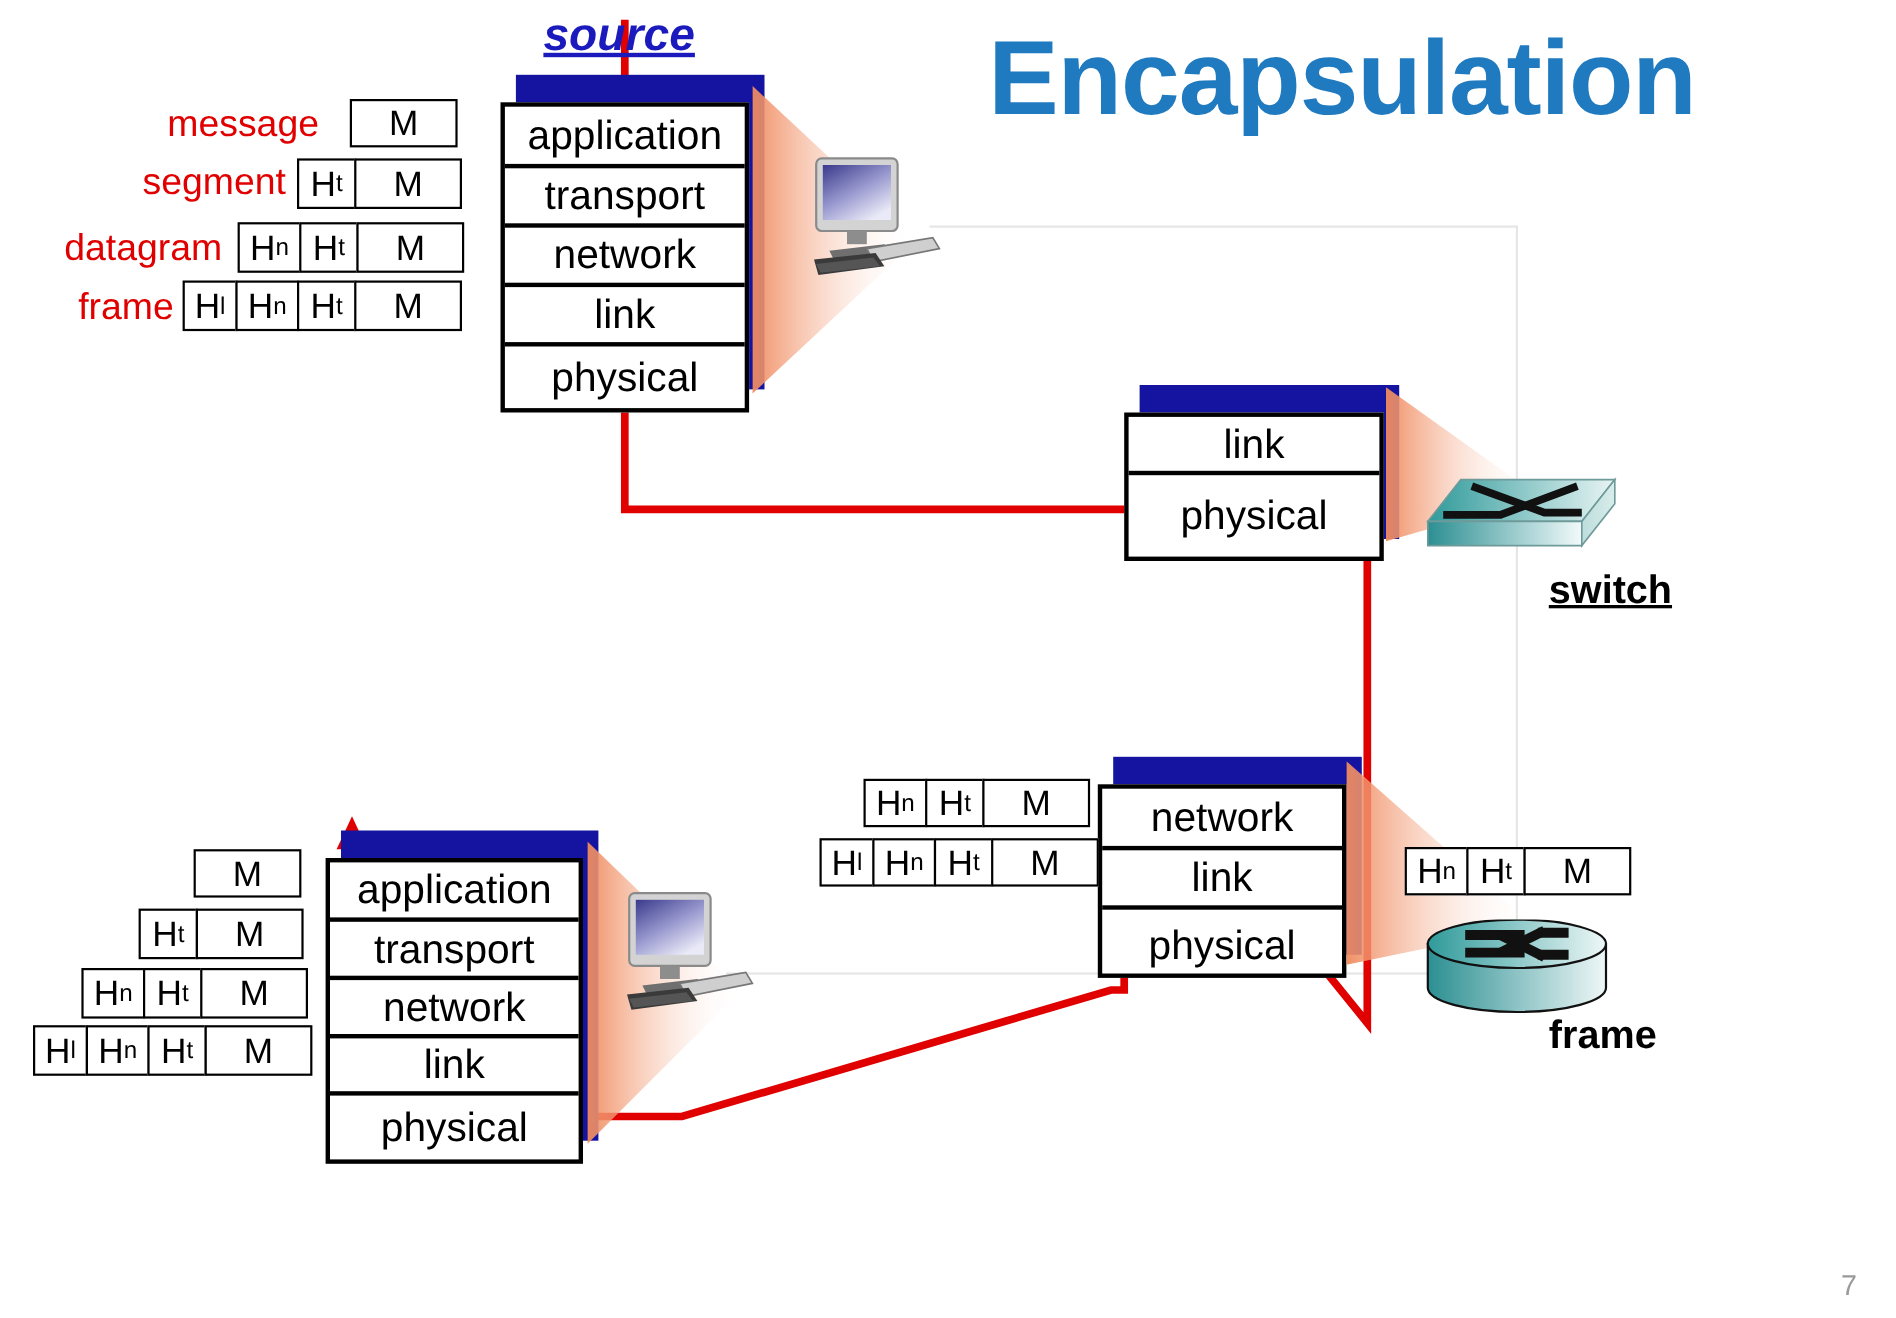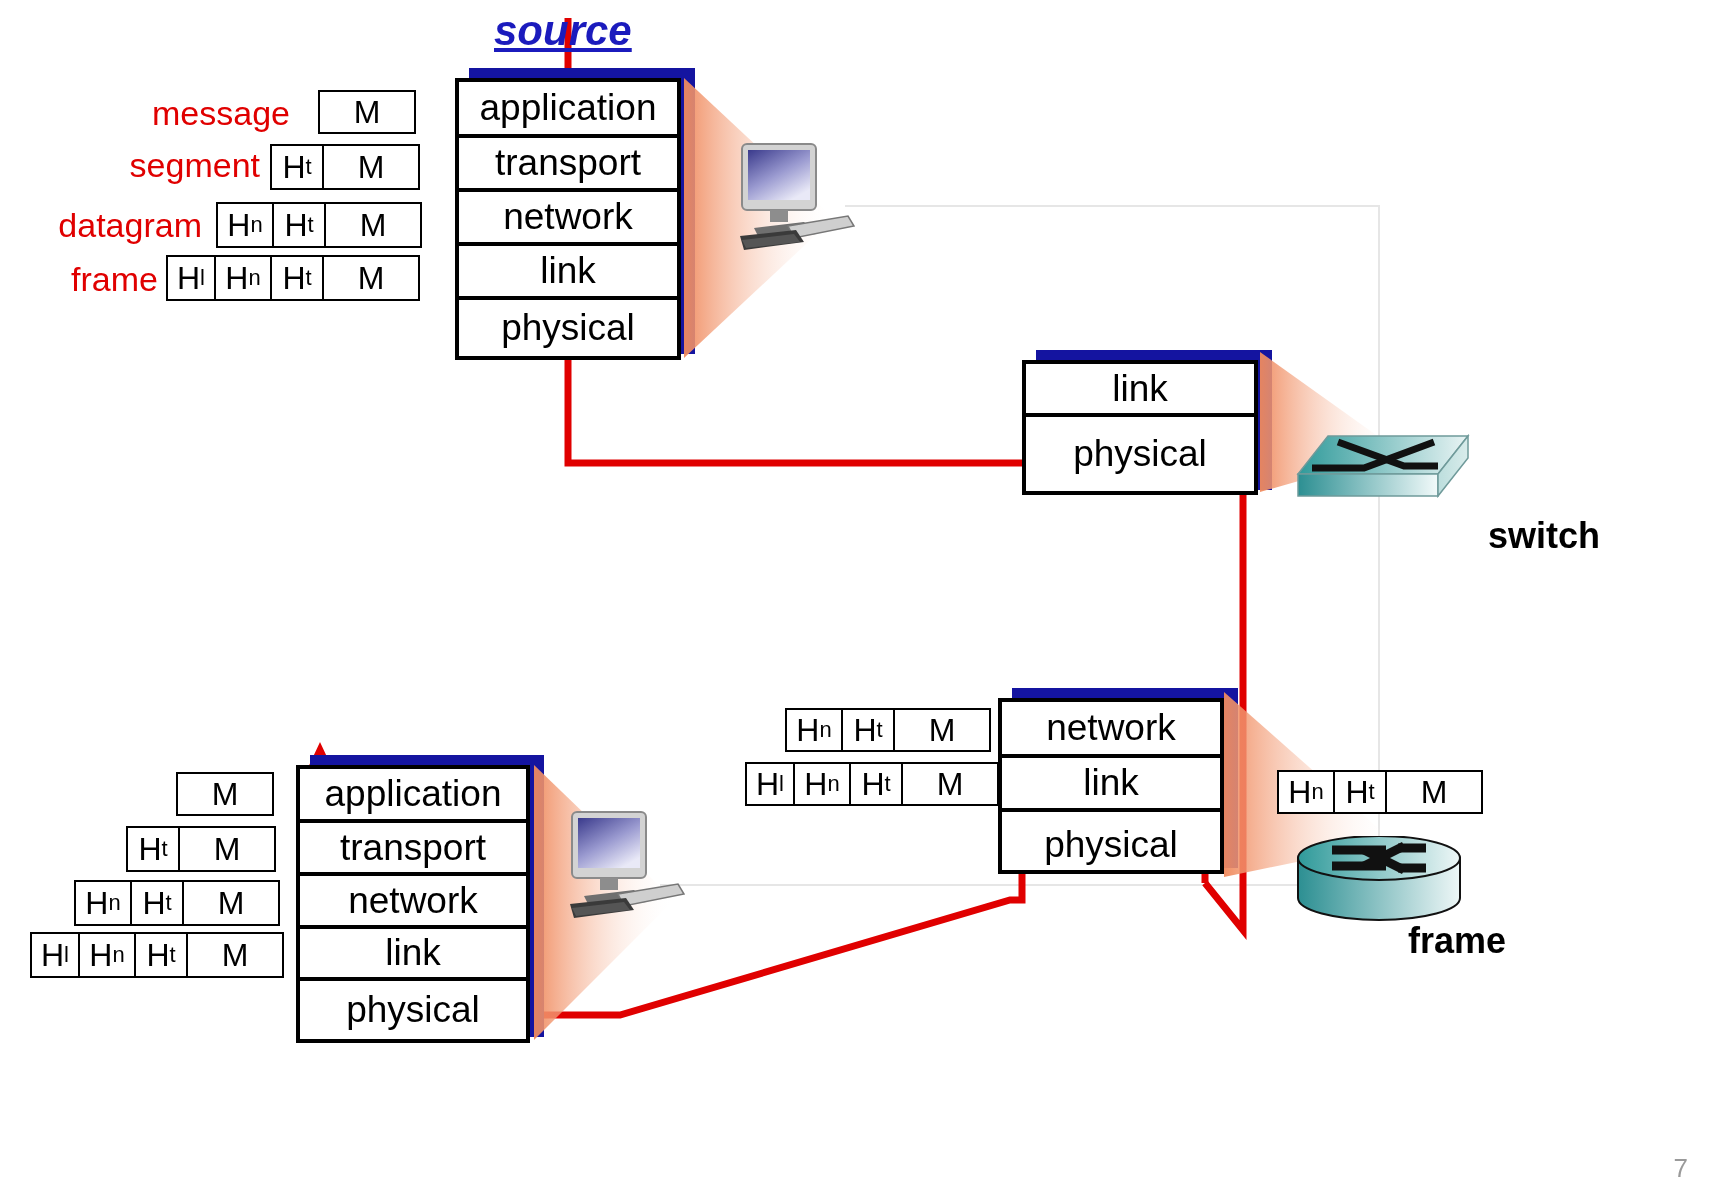--- a/index.html
+++ b/index.html
@@ -29,21 +29,21 @@
     font-size:42px;white-space:nowrap;line-height:1;
   }
 
   
   .stack{position:absolute;}
   .stack .shadow-blue{
     position:absolute;background:#1414a0;
   }
   .stack .body{
     position:absolute;background:#ffffff;
-    border:4px solid #000;box-sizing:border-box;
+    border:4px solid #000;box-sizing:border-box;margin-top:15px;
   }
   .stack .layer{
     box-sizing:border-box;
     border-bottom:4px solid #000;
     display:flex;align-items:center;justify-content:center;
     font-size:37px;color:#000;white-space:nowrap;
     background:transparent;
   }
   .stack .layer:last-child{border-bottom:none;}
 
@@ -86,20 +86,21 @@
 </style>
 </head>
 <body>
 
 <div id="stage">
 
   <div class="guide" style="left:1378px;top:205px;width:2px;height:680px;"></div>
   <div class="guide" style="left:845px;top:205px;width:534px;height:2px;"></div>
   <div class="guide" style="left:660px;top:884px;width:720px;height:2px;"></div>
 
+  <div class="abs title">Encapsulation</div>
 
   <svg class="abs" style="left:0;top:0;width:1724px;height:1198px;pointer-events:none;" viewBox="0 0 1724 1198">
 
     <path d="M568,18 L568,463 L1056,463" fill="none" stroke="#e00000" stroke-width="7"></path>
 
     <path d="M1056,463 L1056,380 L1228,380 L1228,468 L1243,468 L1243,900 L1243,930 L1205,883" fill="none" stroke="#e00000" stroke-width="7"></path>
 
     <path d="M1205,883 L1205,718 L1022,718 L1022,900 L1010,900 L620,1015 L512,1015" fill="none" stroke="#e00000" stroke-width="7"></path>
 
     <path d="M512,1015 L320,1015 L320,760" fill="none" stroke="#e00000" stroke-width="7"></path>
@@ -221,21 +222,21 @@
         <stop offset="100%" stop-color="#d9eceb"></stop>
       </linearGradient>
     </defs>
     <polygon points="36,6 176,6 146,44 6,44" fill="url(#swTop)" stroke="#6f9a9a" stroke-width="1.5"></polygon>
     <polygon points="6,44 146,44 146,66 6,66" fill="url(#swFront)" stroke="#6f9a9a" stroke-width="1.5"></polygon>
     <polygon points="146,44 176,6 176,28 146,66" fill="url(#swSide)" stroke="#6f9a9a" stroke-width="1.5"></polygon>
     <path d="M20,38 L72,38 L142,12" stroke="#111" stroke-width="7" fill="none"></path>
     <path d="M46,12 L112,36 L146,36" stroke="#111" stroke-width="7" fill="none"></path>
   </svg>
 
-  <div class="device-caption" style="left:1488px;top:515px;">switch</div>
+  <div class="device-caption" style="left:1408px;top:515px;text-decoration:underline;">switch</div>
 
 
   <div class="stack" style="left:296px;top:755px;width:250px;height:285px;">
     <div class="shadow-blue" style="left:14px;top:0px;width:234px;height:282px;"></div>
     <div class="body" style="left:0px;top:10px;width:234px;height:278px;">
       <div class="layer" style="height:54px;">application</div>
       <div class="layer" style="height:53px;">transport</div>
       <div class="layer" style="height:53px;">network</div>
       <div class="layer" style="height:52px;">link</div>
       <div class="layer" style="height:58px;">physical</div>

